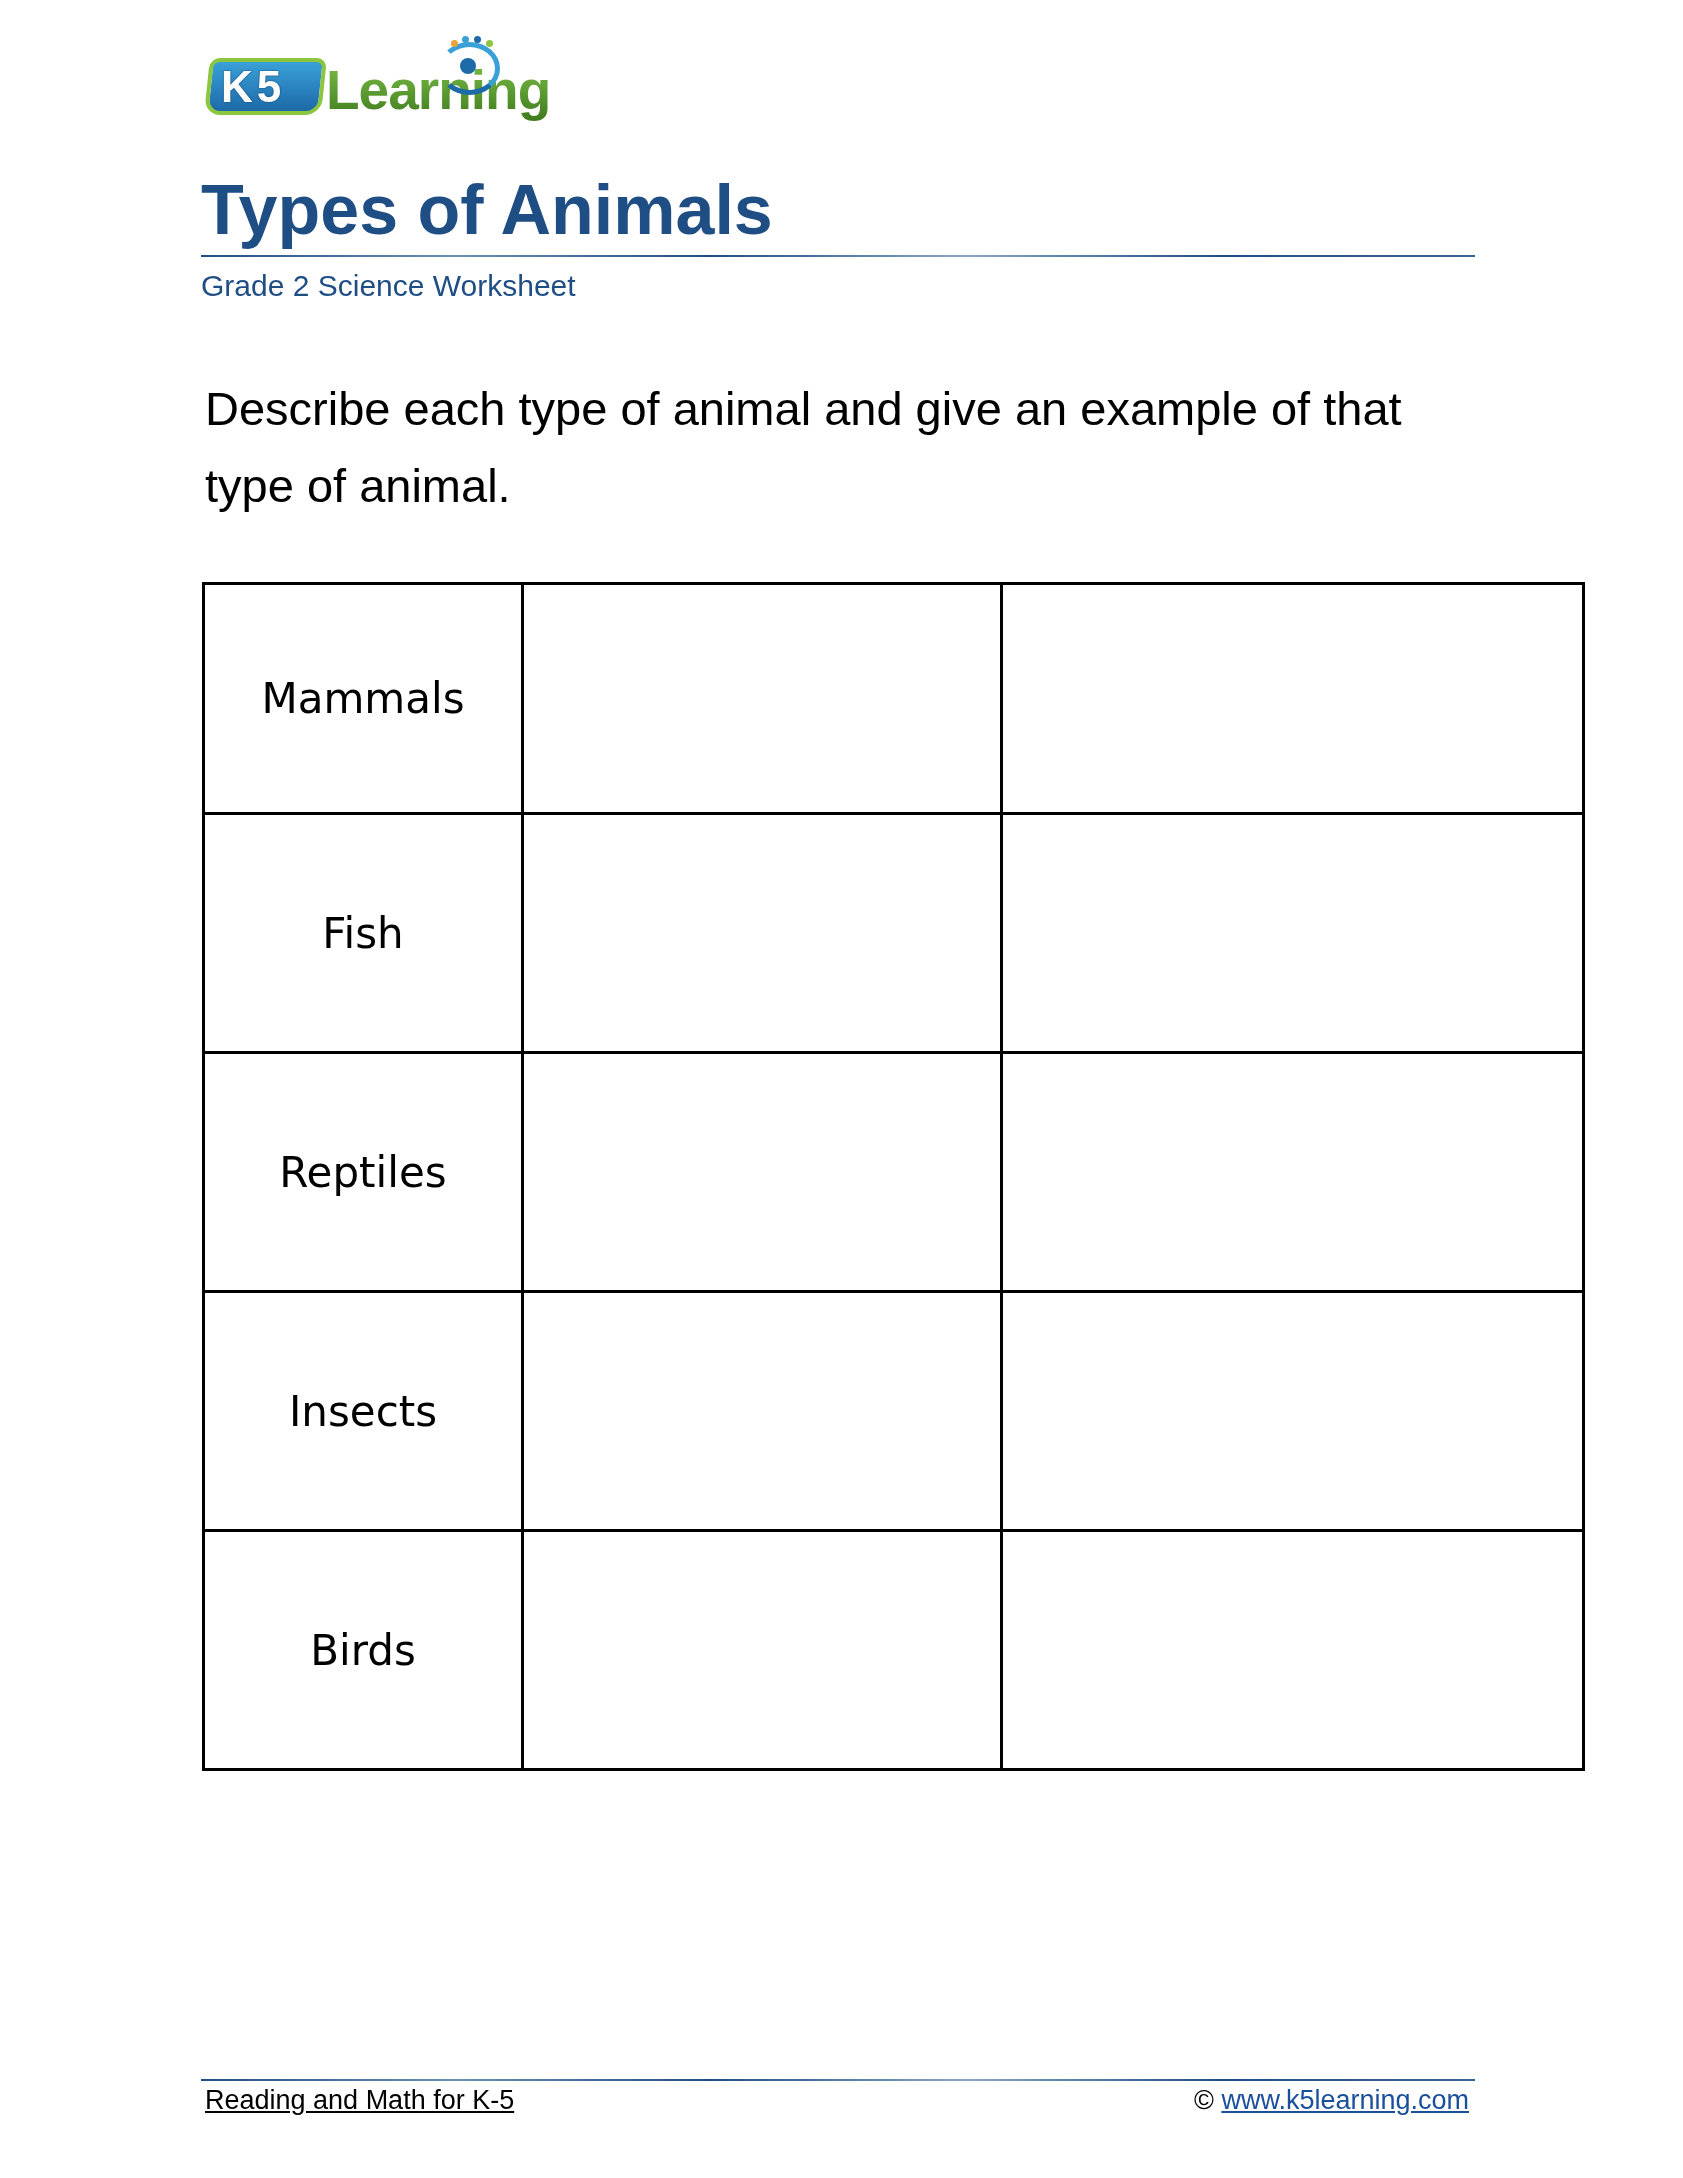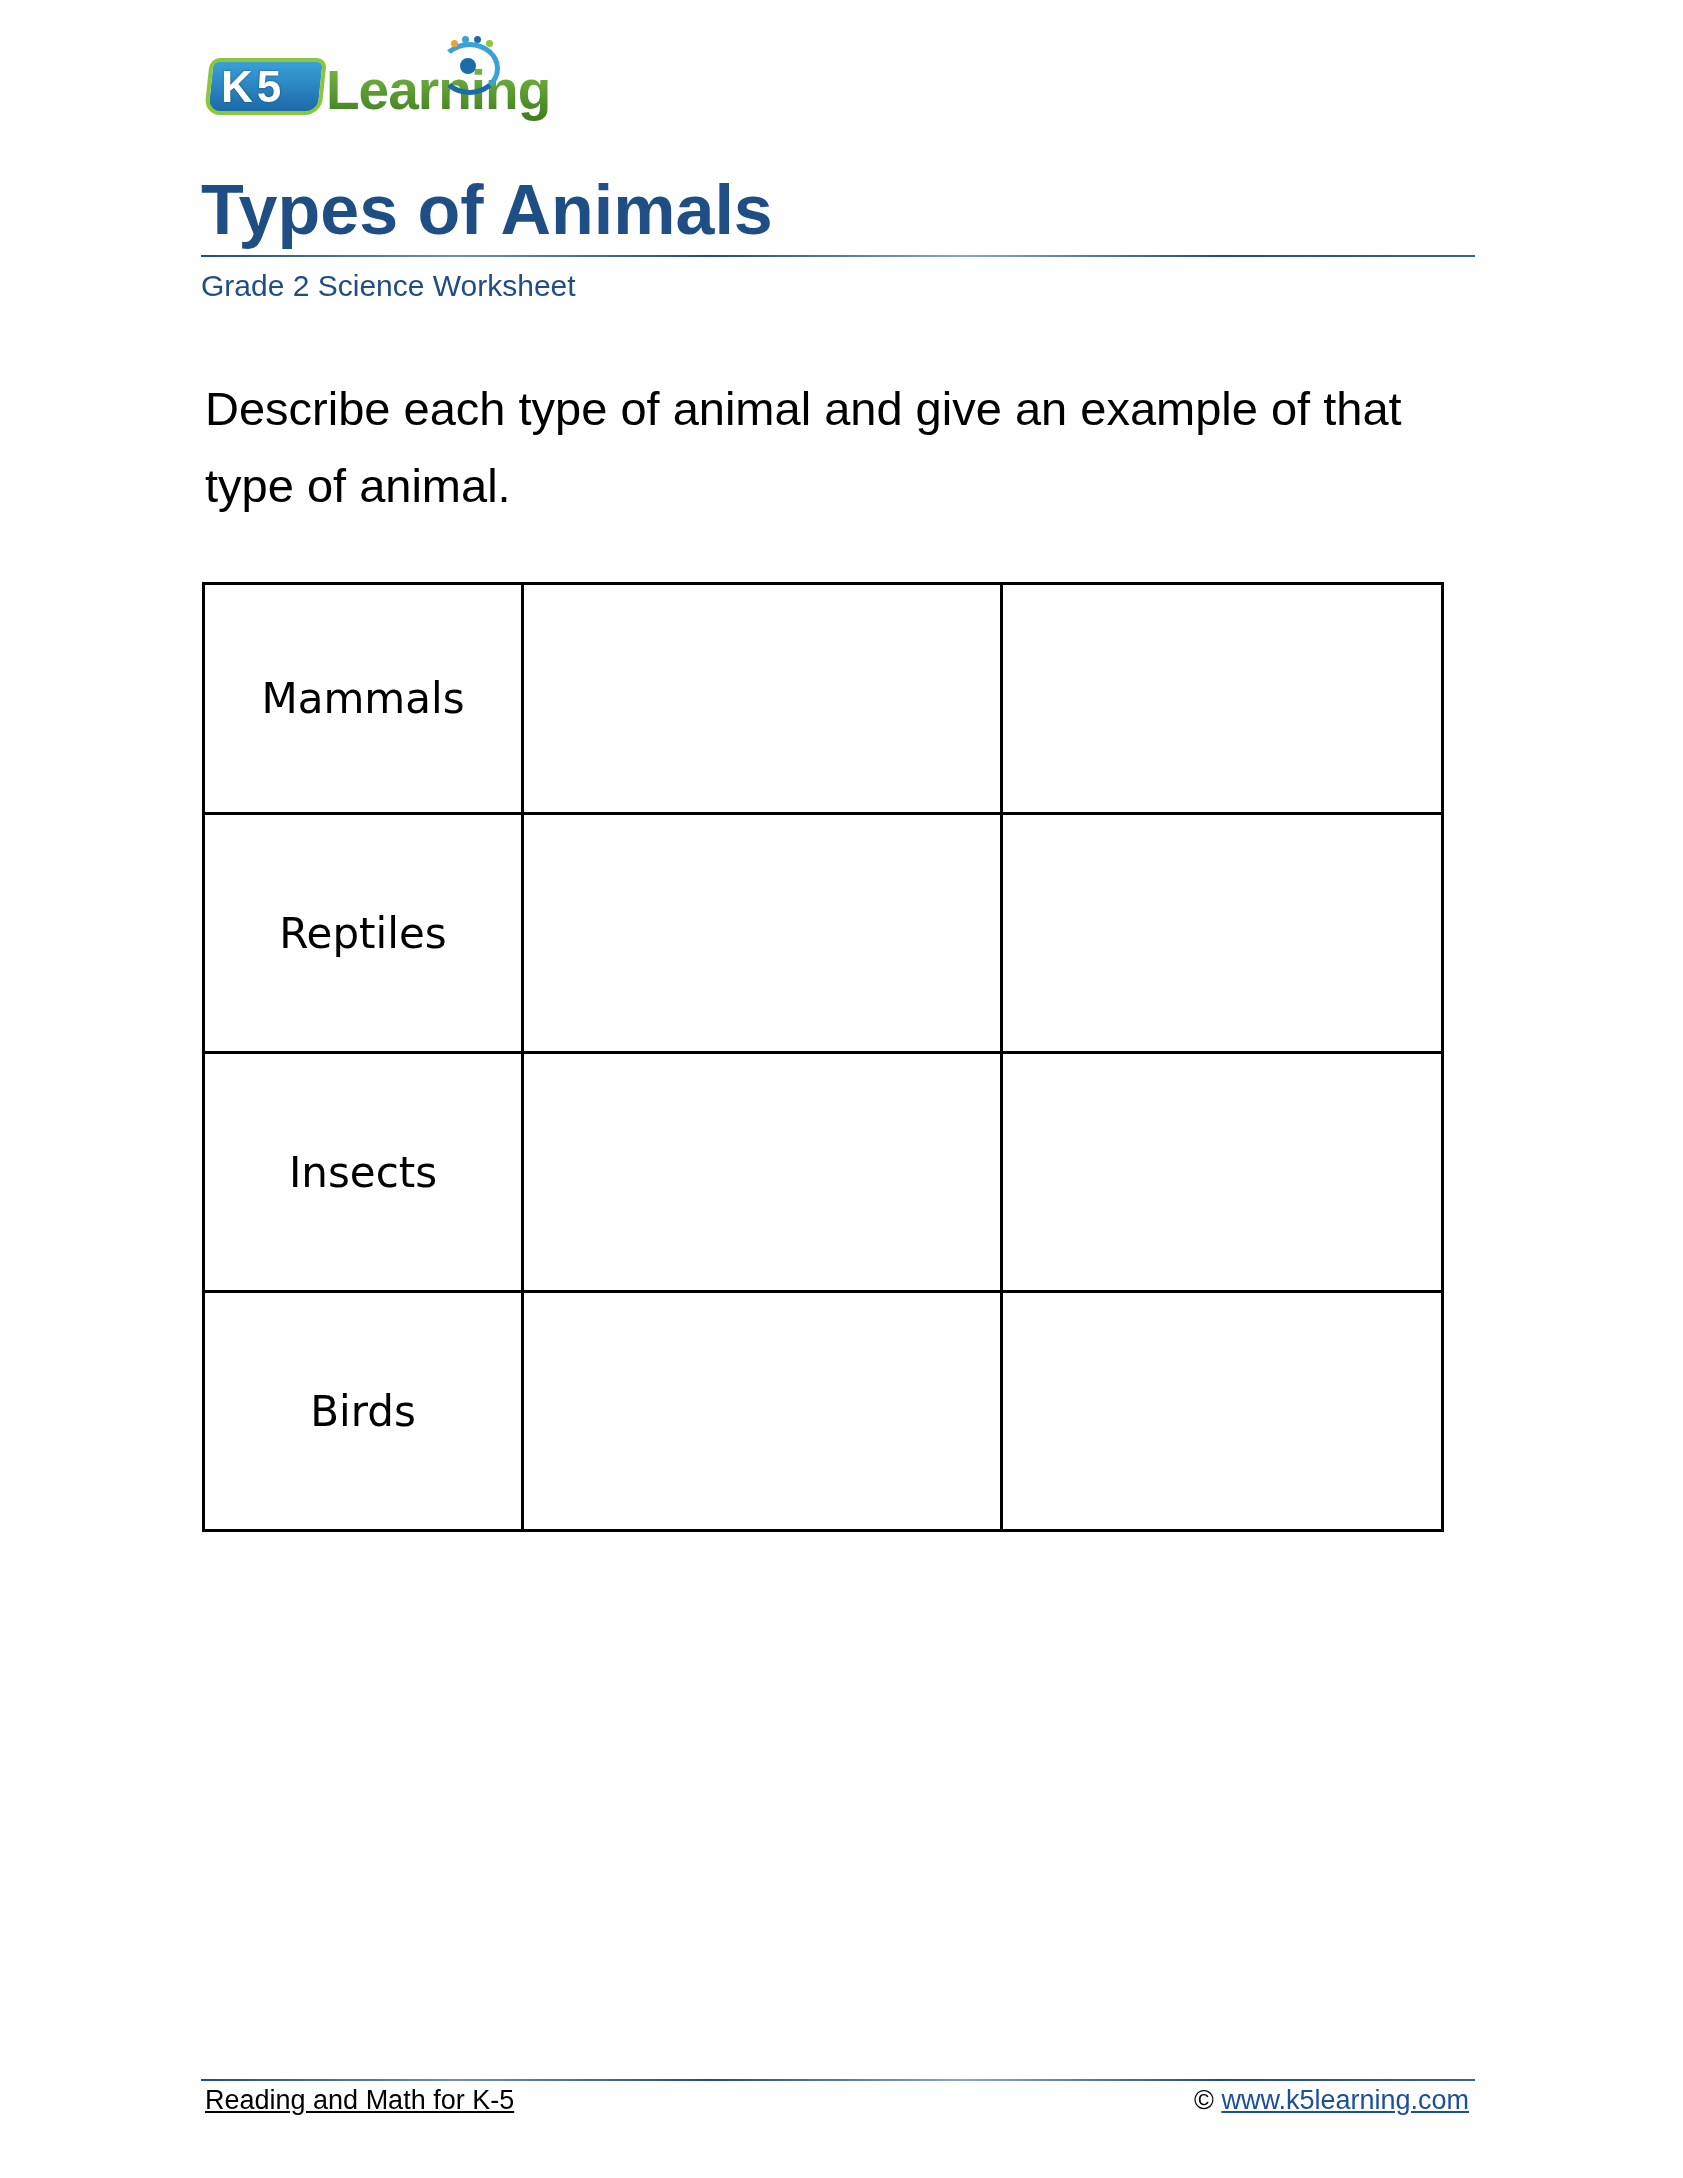--- a/index.html
+++ b/index.html
@@ -17,21 +17,21 @@
                  border-left-color:transparent; border-bottom-color:#1c6aa8; box-sizing:border-box; }
   .logo-dot { position:absolute; width:7px; height:7px; border-radius:50%; }
   .logo-person { position:absolute; left:257px; top:22px; width:16px; height:16px; border-radius:50%; background:#1c6aa8; }
 
   .title { left:201px; top:170px; font-size:70px; font-weight:bold; color:#1f4e85; }
   .rule { left:201px; width:1274px; height:2px; background:linear-gradient(90deg,#1f4e85,#6f8fb3 20%,#1f4e85 40%,#8aa6c5 60%,#1f4e85 80%,#3b6496); }
   .rule-top { top:255px; }
   .subtitle { left:201px; top:269px; font-size:30px; color:#1f4e85; }
   .instructions { left:205px; top:370px; width:1287px; font-size:47px; line-height:77px; color:#000; }
 
-  table.grid { position:absolute; left:202px; top:582px; width:1242px; border-collapse:collapse; }
+  table.grid { position:absolute; left:202px; top:582px; width:1383px; border-collapse:collapse; }
   table.grid td { border:3px solid #000; padding:0; }
   table.grid td.label { width:316px; text-align:center; font-family:"DejaVu Sans", sans-serif; font-size:42px; color:#000; }
   table.grid td.c2 { width:476px; }
   table.grid tr { height:239px; }
   table.grid tr.first { height:230px; }
 
   .rule-bottom { top:2079px; }
   .footer-left { left:205px; top:2085px; font-size:27px; color:#000;text-decoration:underline; }
   .footer-right { right:214px; top:2085px; font-size:27px; color:#000; }
   .footer-link { color:#1a4f9c; text-decoration:underline; }
@@ -58,20 +58,25 @@
 <div class="abs instructions">Describe each type of animal and give an example of that type of animal.</div>
 
 <table class="grid">
   <tbody>
     <tr class="first">
       <td class="label">Mammals</td>
       <td class="c2"></td>
       <td></td>
     </tr>
     <tr>
+      <td class="label">Fish</td>
+      <td class="c2"></td>
+      <td></td>
+    </tr>
+    <tr>
       <td class="label">Reptiles</td>
       <td class="c2"></td>
       <td></td>
     </tr>
     <tr>
       <td class="label">Insects</td>
       <td class="c2"></td>
       <td></td>
     </tr>
     <tr>

